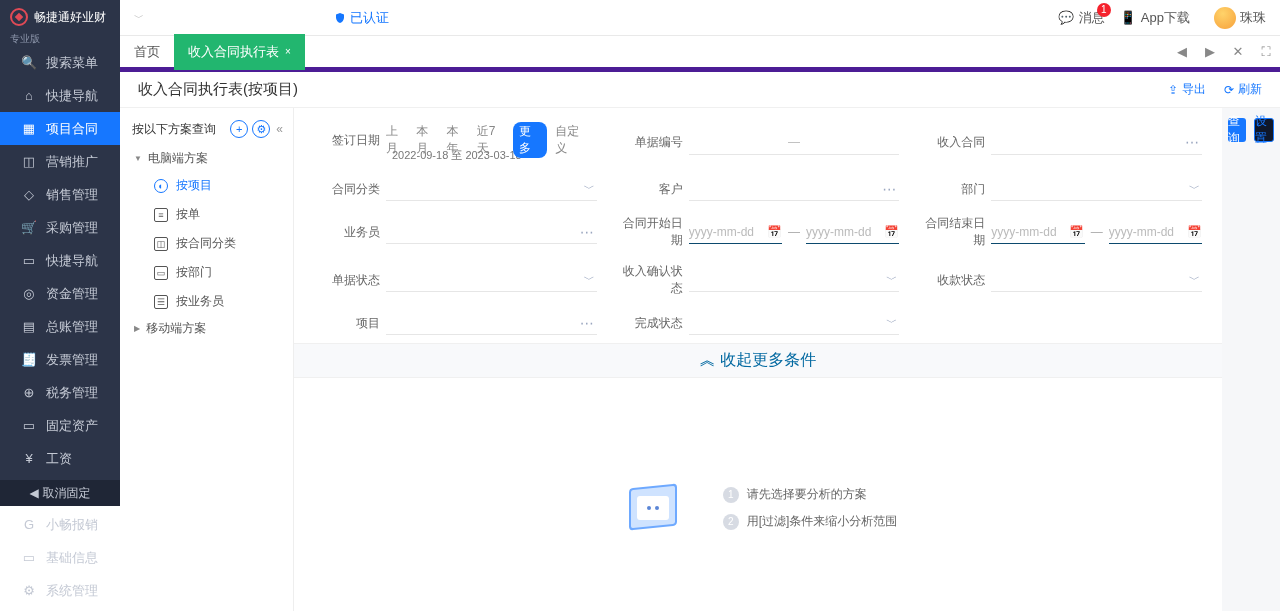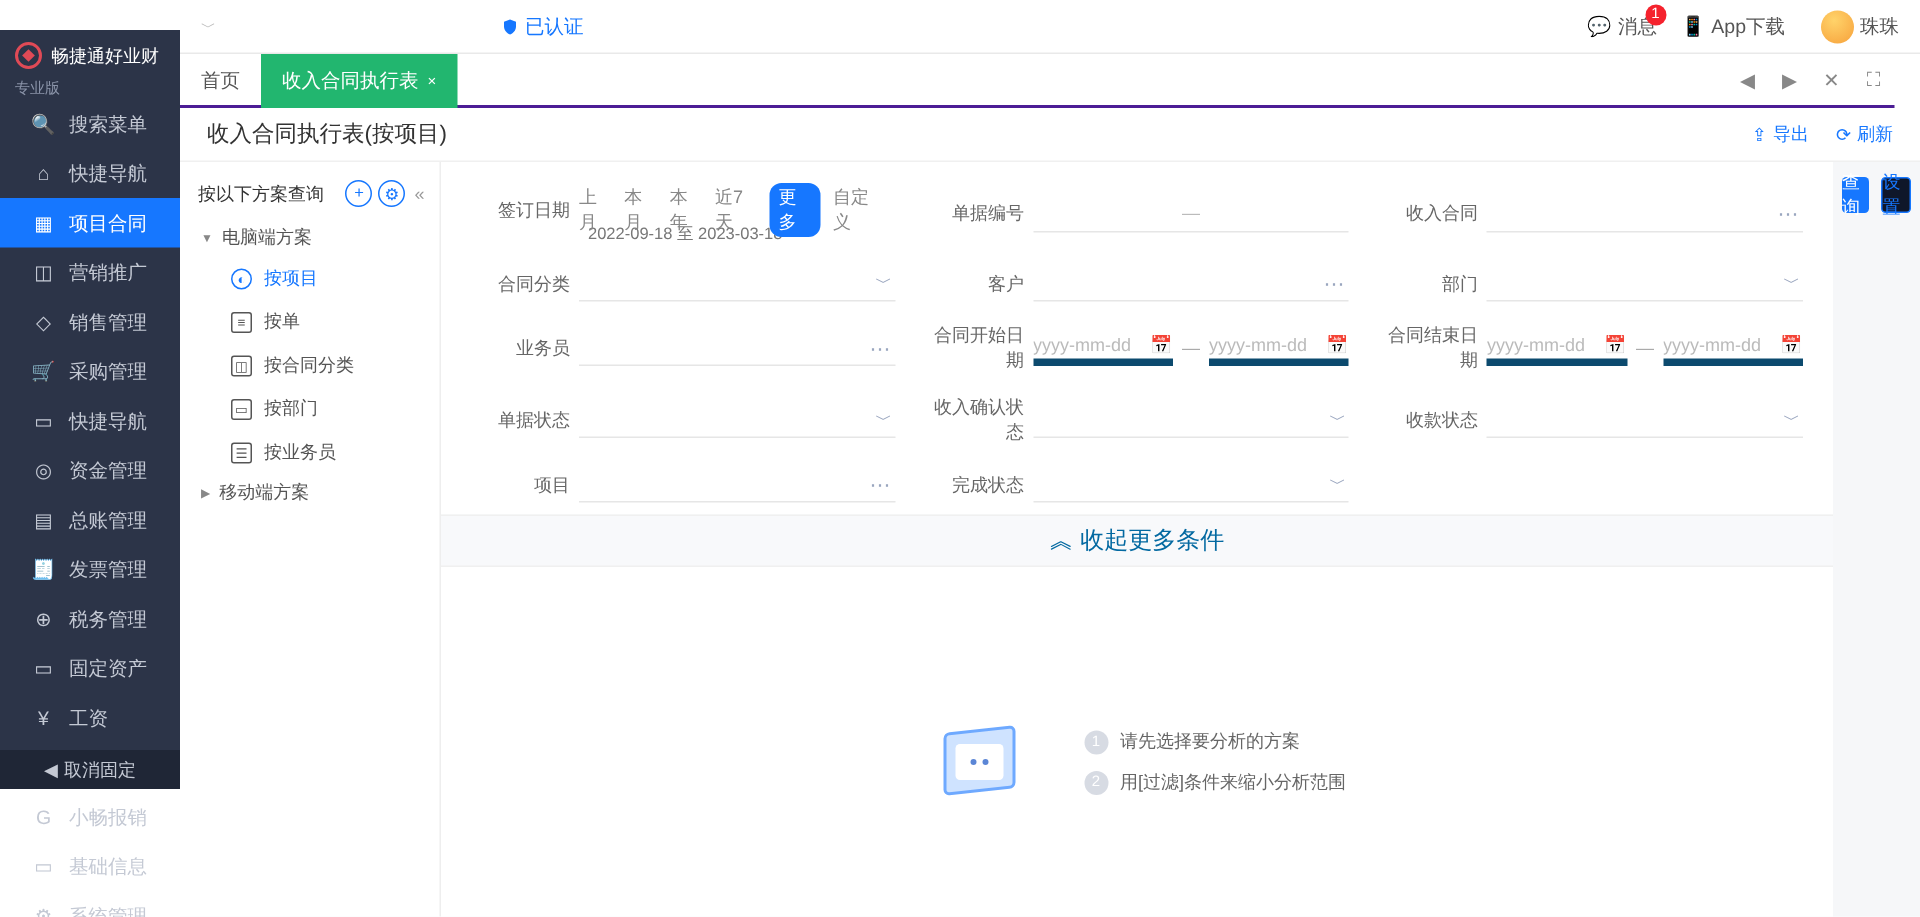--- a/index.html
+++ b/index.html
@@ -1,19 +1,19 @@
 <!DOCTYPE html>
 <html><head>
 <meta charset="utf-8">
 <style>
 * { margin:0; padding:0; box-sizing:border-box; font-family:"Microsoft YaHei","PingFang SC",sans-serif; }
 body { width:1280px; height:611px; overflow:hidden; background:#fff; font-size:12px; color:#333; }
 
 
-.sidebar { position:absolute; left:0; top:0; width:120px; height:506px; background:#2c3448; color:#c4c9d4;margin-top:20px; }
+.sidebar { position:absolute; left:0; top:0; width:120px; height:506px; background:#2c3448; color:#c4c9d4; }
 .logo-area { height:34px; background:#2c3448; display:flex; align-items:center; padding-left:10px; gap:6px; }
 .logo-mark { width:18px; height:18px; border:2px solid #e04a56; border-radius:50%; display:flex; align-items:center; justify-content:center; }
 .logo-mark::after { content:""; width:6px; height:6px; background:#e04a56; transform:rotate(45deg); }
 .logo-text { color:#fff; font-size:12px; font-weight:500; }
 .logo-sub { font-size:10px; color:#8a93a8; padding-left:10px; margin-top:-2px; }
 .nav-item { height:33px; display:flex; align-items:center; padding-left:22px; gap:10px; cursor:pointer; font-size:13px; }
 .nav-item.active { background:#1677ff; color:#fff; }
 .nav-icon { width:14px; height:14px; display:inline-flex; align-items:center; justify-content:center; }
 .pin-bar { position:absolute; bottom:0; left:0; width:120px; height:26px; background:#1f2636; display:flex; align-items:center; justify-content:center; color:#c4c9d4; gap:4px; font-size:12px; }
 
@@ -23,21 +23,21 @@
 .chev { font-size:10px; color:#bbb; }
 .verified { color:#1677ff; display:flex; align-items:center; gap:4px; margin-left:20px; font-size:13px; }
 .shield-icon { width:12px; height:12px; }
 .top-spacer { flex:1; }
 .top-action { display:flex; align-items:center; gap:4px; margin-left:16px; color:#555; font-size:13px; cursor:pointer; }
 .badge-wrap { position:relative; }
 .badge { position:absolute; top:-6px; right:-6px; width:14px; height:14px; border-radius:50%; background:#f5222d; color:#fff; font-size:10px; display:flex; align-items:center; justify-content:center; }
 .avatar { width:22px; height:22px; border-radius:50%; background:radial-gradient(circle at 40% 30%,#ffd36a,#f7a13b); margin-left:8px; }
 
 
-.tabs-bar { position:absolute; left:120px; top:36px; right:17px; height:36px; border-bottom:2px solid #4c1d95; display:flex; }
+.tabs-bar { position:absolute; left:120px; top:36px; right:0; height:36px; border-bottom:5px solid #4c1d95; display:flex; align-items:center; }
 .tab { height:36px; padding:0 14px; display:flex; align-items:center; gap:6px; font-size:13px; color:#555; cursor:pointer; }
 .tab.active { background:#22b66f; color:#fff; }
 .tab-close { font-size:10px; }
 .tabs-right { margin-left:auto; display:flex; align-items:center; }
 .tab-btn { width:28px; height:28px; display:flex; align-items:center; justify-content:center; color:#888; cursor:pointer; font-size:13px; }
 
 
 .page-head { position:absolute; left:120px; top:72px; right:0; height:36px; display:flex; align-items:center; padding:0 18px; border-bottom:1px solid #f0f0f0; }
 .page-title { font-size:15px; color:#333; font-weight:500; }
 .head-spacer { flex:1; }
@@ -64,21 +64,21 @@
 .filter-grid { display:grid; grid-template-columns: 1fr 1fr 1fr; column-gap:20px; row-gap:14px; padding:14px 20px 8px 20px; }
 .fld { display:flex; align-items:center; }
 .fld-label { width:72px; text-align:right; color:#666; font-size:12px; padding-right:6px; flex-shrink:0; }
 .fld-body { flex:1; border-bottom:1px solid #e6e6e6; min-height:24px; display:flex; align-items:center; position:relative; color:#333; font-size:12px; }
 .fld-body .sel { position:absolute; right:2px; color:#9aa6bf; font-size:11px; }
 .fld-body .dots { position:absolute; right:2px; color:#9aa6bf; font-size:14px; letter-spacing:1px; }
 .date-chip { color:#888; margin-right:8px; cursor:pointer; font-size:12px; }
 .date-chip.pill { background:#1677ff; color:#fff; padding:1px 6px; border-radius:8px; }
 .date-range-row { font-size:11px; color:#777; padding-left:78px; margin-top:-10px; }
 .date-dual { display:flex; align-items:center; gap:6px; }
-.date-box { flex:1; border-bottom:5px solid #0c4a6e; height:24px; display:flex; align-items:center; position:relative; }
+.date-box { flex:1; border-bottom:1px solid #0c4a6e; height:24px; display:flex; align-items:center; position:relative; }
 .date-box input { border:none; outline:none; width:100%; font-size:12px; color:#333; }
 .date-box input::placeholder { color:#bbb; }
 .cal { position:absolute; right:0; color:#9aa6bf; font-size:12px; }
 .dash { color:#aaa; }
 .collapse-row { text-align:center; padding:6px 0; color:#0369a1; background:#f8f9fb; font-size:16px; cursor:pointer; border-top:1px solid #f0f0f0; border-bottom:1px solid #f0f0f0; }
 
 
 .empty-zone { display:flex; align-items:center; justify-content:center; gap:24px; margin-top:90px; }
 .empty-ill { width:80px; height:80px; position:relative; }
 .ill-box { position:absolute; left:10px; top:18px; width:48px; height:42px; background:#cfe3ff; border:2px solid #6ea9ff; border-radius:4px; transform:skewY(-6deg); }

